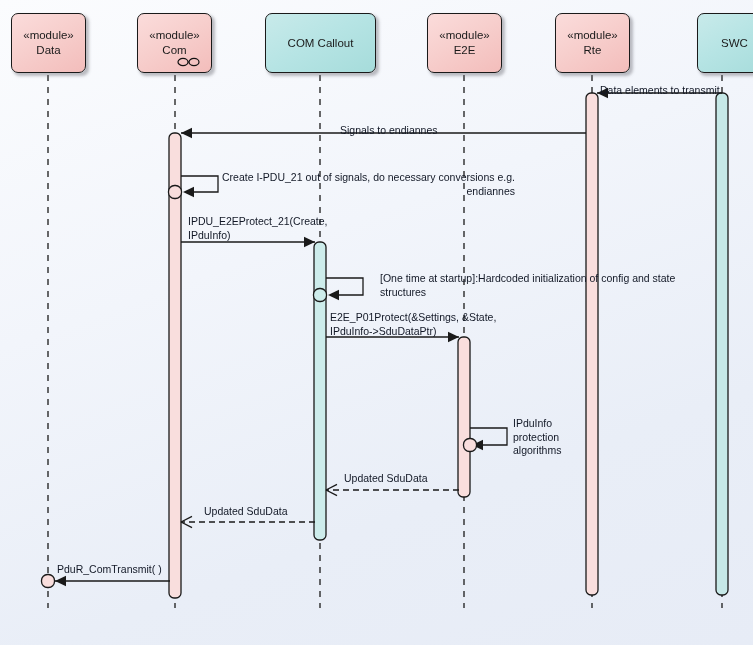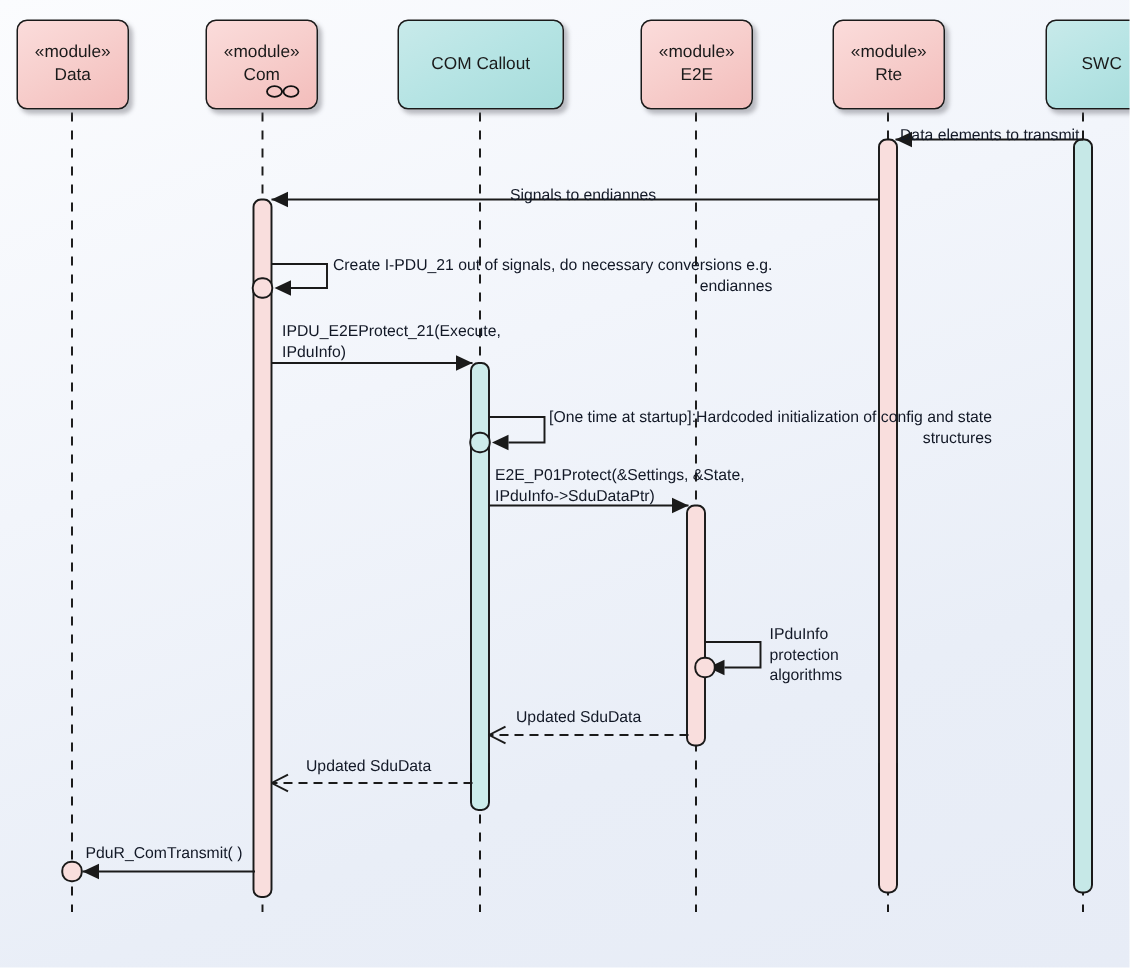--- a/index.html
+++ b/index.html
@@ -176,28 +176,28 @@
         <span class="stereotype">«module»</span>
         <span class="pname">Rte</span>
       </div>
       <div class="participant callout" style="left: 697px; top: 13px; width: 75px; height: 60px;">
         <span class="stereotype">SWC</span>
       </div>
     </div>
   <div id="labels">
       <div class="msg-label" style="left: 564px; top: 84px; padding-left: 36px;">Data elements to transmit</div>
       <div class="msg-label" style="left: 340px; top: 124px;">Signals to endiannes</div>
-      <div class="msg-label" style="left: 188px; top: 215px;">IPDU_E2EProtect_21(Execute,
+      <div class="msg-label" style="left: 188px; top: 215px;">IPDU_E2EProtect_21(Create,
 IPduInfo)</div>
       <div class="msg-label" style="left: 330px; top: 311px;">E2E_P01Protect(&amp;Settings, &amp;State,
 IPduInfo-&gt;SduDataPtr)</div>
       <div class="msg-label" style="left: 344px; top: 472px;">Updated SduData</div>
       <div class="msg-label" style="left: 204px; top: 505px;">Updated SduData</div>
       <div class="msg-label" style="left: 57px; top: 563px;">PduR_ComTransmit( )</div>
       <div class="note-label" style="left: 222px; top: 171px; text-align: right;">Create I-PDU_21 out of signals, do necessary conversions e.g.
 endiannes</div>
-      <div class="note-label" style="left: 366px; top: 272px; text-align: right;">[One time at startup]:Hardcoded initialization of config and state
+      <div class="note-label" style="left: 380px; top: 272px;">[One time at startup]:Hardcoded initialization of config and state
 structures</div>
       <div class="note-label" style="left: 513px; top: 417px;">IPduInfo
 protection
 algorithms</div>
     </div>
 </div>
 
 </body></html>

